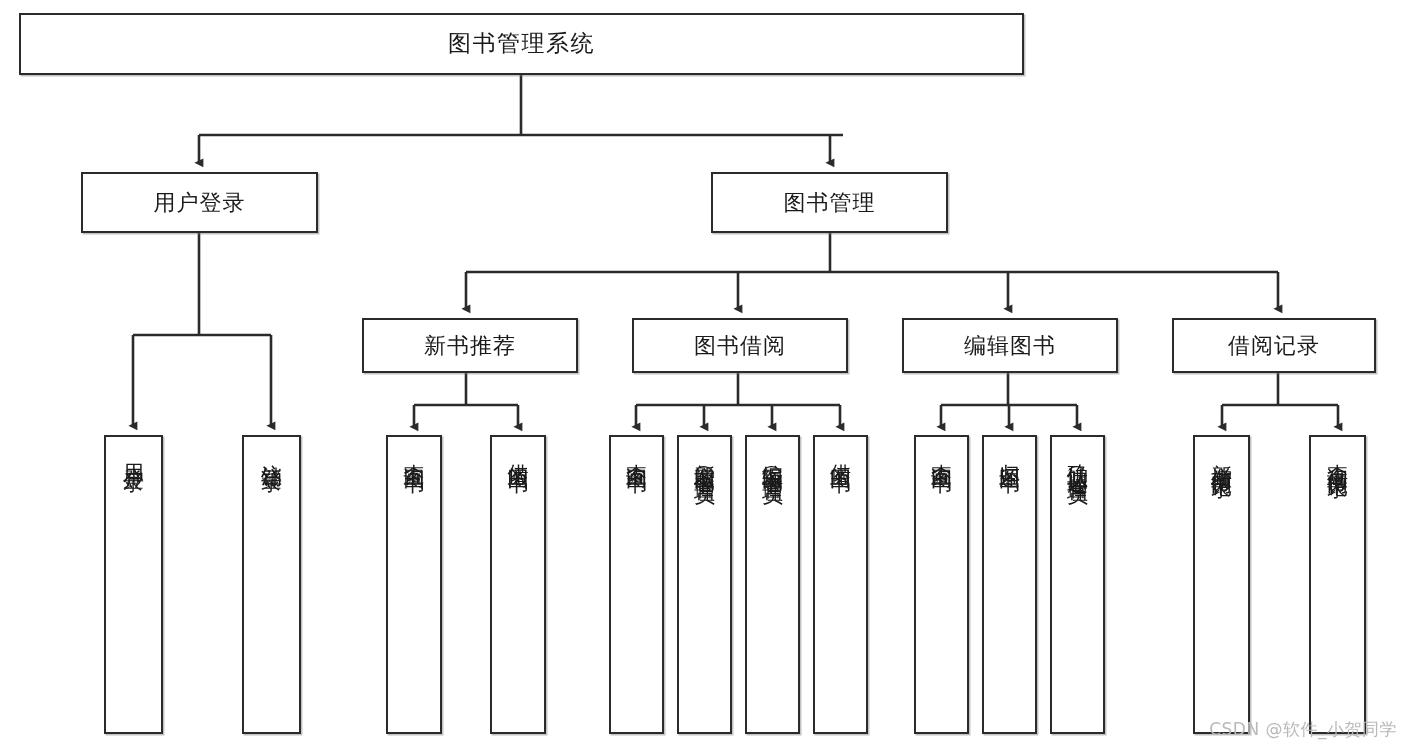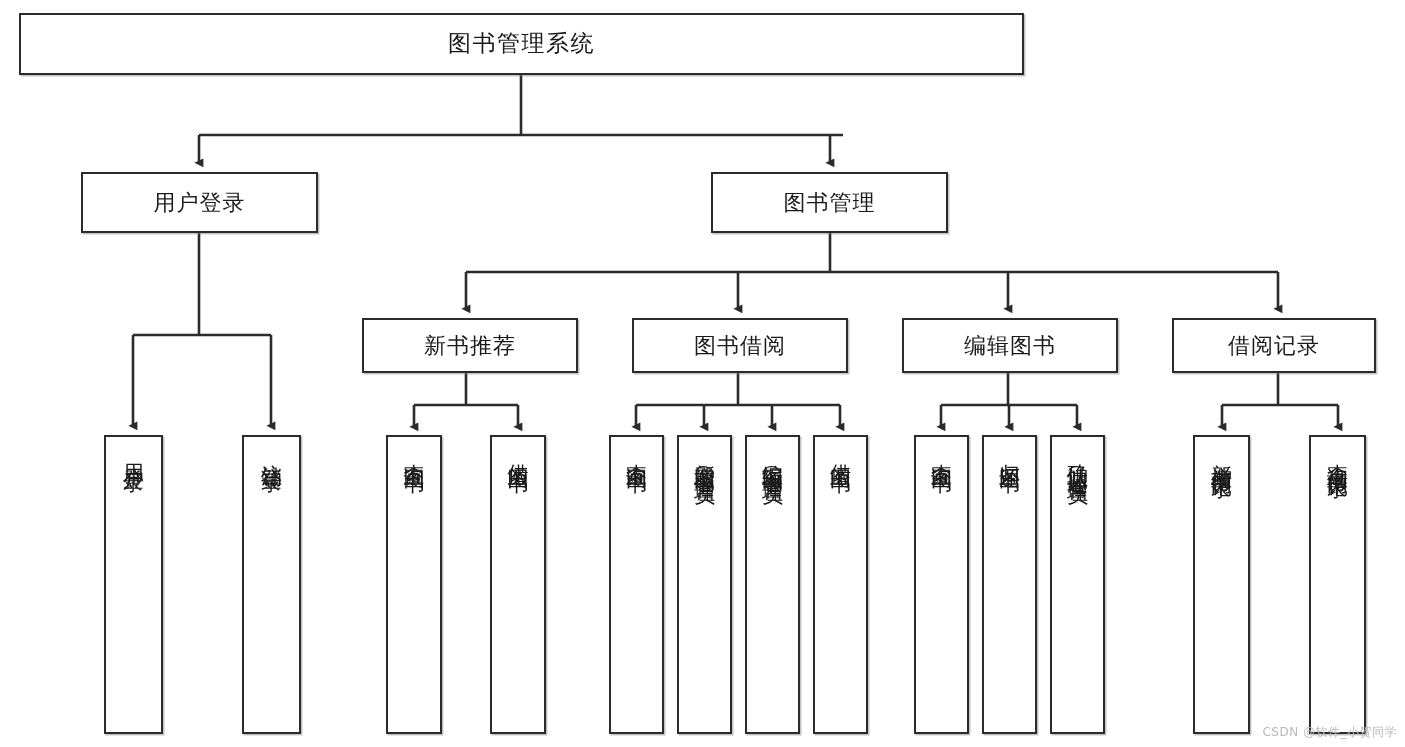--- a/index.html
+++ b/index.html
@@ -64,21 +64,21 @@
     writing-mode: vertical-rl;
     text-orientation: upright;
     letter-spacing: 3px;
     line-height: 1.05;
     white-space: nowrap;
   }
   #watermark {
     position: absolute;
     right: 8px;
     bottom: 6px;
-    font-size: 12px;
+    font-size: 17px;
     color: #b9b9b9;
     letter-spacing: 0.5px;
     user-select: none;
     white-space: nowrap;
   }
 </style>
 </head>
 <body>
 
 <div id="diagram-canvas">

